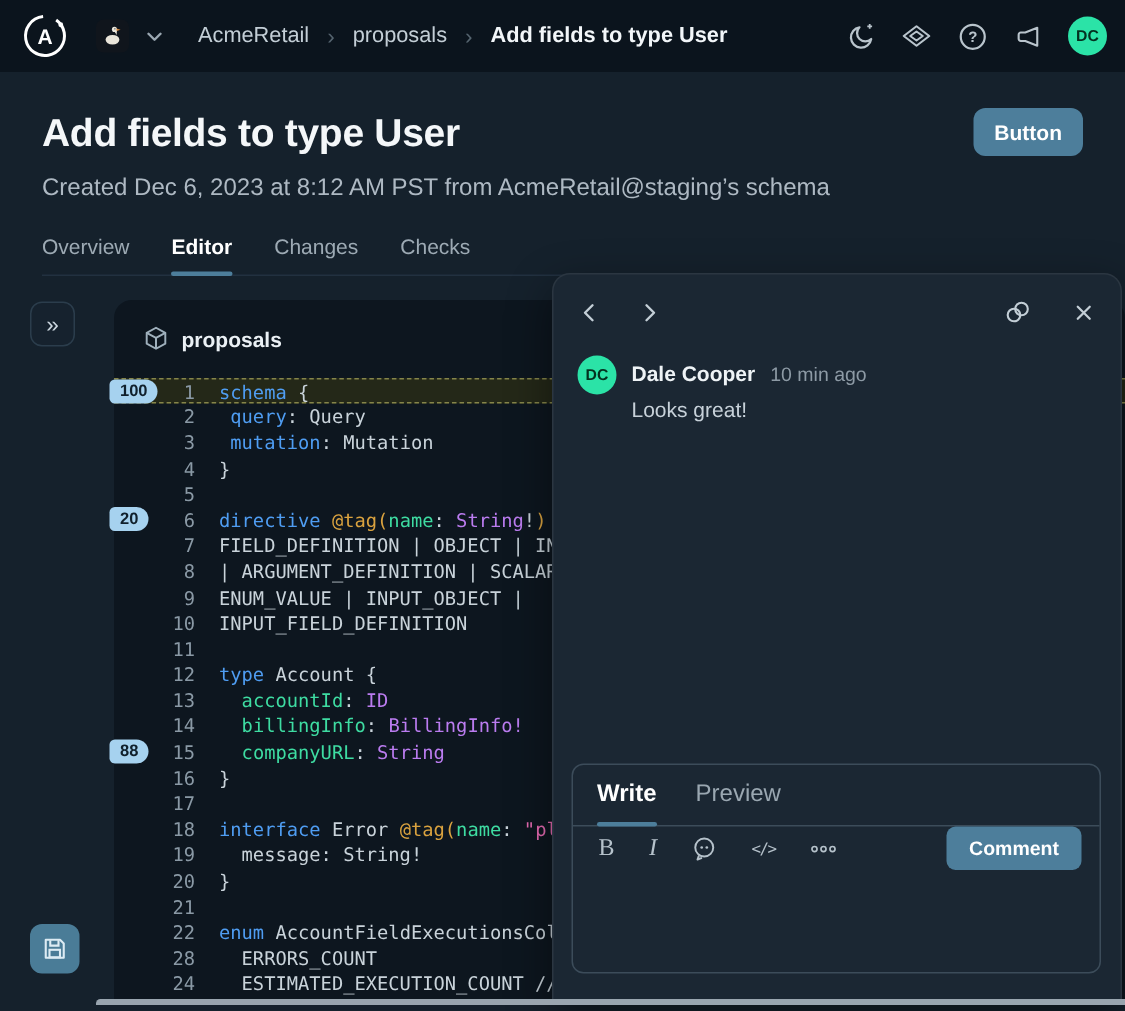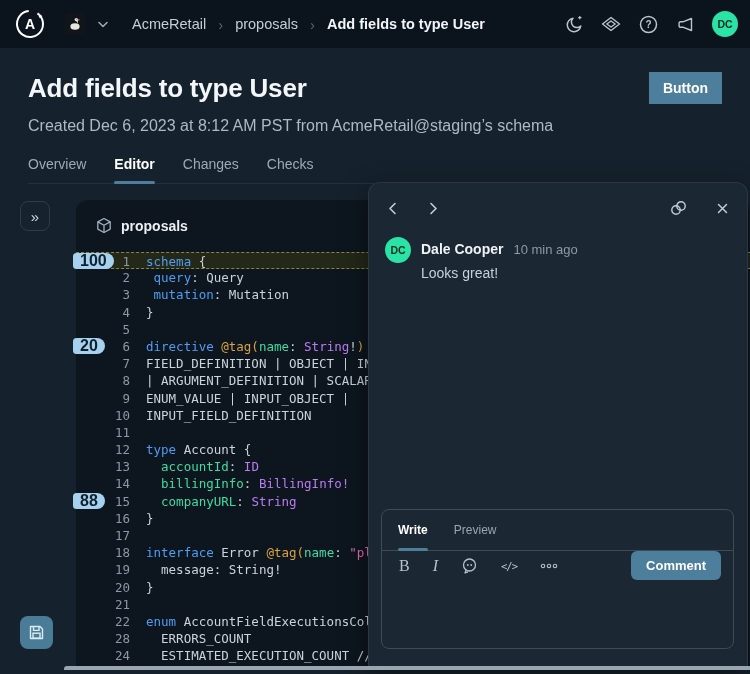--- a/index.html
+++ b/index.html
@@ -33,21 +33,21 @@
     width:26px; height:26px; border-radius:50%; background:var(--teal);
     color:#04301f; font-weight:bold; font-size:10.5px;
     display:flex; align-items:center; justify-content:center;
   }
 
   
   .page-header { padding:24px 28px 0 28px; }
   .title-row { display:flex; align-items:center; justify-content:space-between; }
   h1 { font-size:26px; font-weight:bold; letter-spacing:-0.2px; color:#f4f7f9; }
   .primary-btn {
-    background:var(--accent); color:#fff; border:none; border-radius:0;
+    background:var(--accent); color:#fff; border:none; border-radius:8px;
     height:32px; padding:0 14px; font-size:14px; font-weight:bold; cursor:pointer;
     font-family:"Liberation Sans", sans-serif;
   }
   .subtitle { margin-top:13px; font-size:16px; color:#aeb9c3; }
   .tab-bar { margin-top:21px; display:flex; gap:28px; border-bottom:1px solid #223140; }
   .tab {
     background:none; border:none; color:#9daab4; font-size:14px; padding:0 0 11px 0;
     cursor:pointer; position:relative; font-family:"Liberation Sans", sans-serif;
   }
   .tab.active { color:#ffffff; font-weight:bold; }
@@ -75,21 +75,21 @@
   .code-area { margin-top:18px; font-family:"DejaVu Sans Mono", monospace; font-size:12.5px; }
   .crow { display:flex; height:17.2px; line-height:17.2px; position:relative; cursor:text; }
   .crow.hl { background:#242818; border-top:1px dashed #85854a; border-bottom:1px dashed #85854a; }
   .ln { width:54px; text-align:right; color:#8a99a5; flex:0 0 auto; user-select:none; }
   .cl { margin-left:16px; white-space:pre; }
   .tk-kw { color:var(--tk-kw); } .tk-fld { color:var(--tk-fld); }
   .tk-typ { color:var(--tk-typ); } .tk-dir { color:var(--tk-dir); }
   .tk-str { color:var(--tk-str); } .tk-txt { color:var(--tk-txt); }
   .badge {
     position:absolute; left:-3px; top:0; height:16px; line-height:16px; padding:0 7px;
-    background:var(--badge); color:#10202c; font-size:16px; font-weight:bold;
+    background:var(--badge); color:#10202c; font-size:11px; font-weight:bold;
     border-radius:4px 9px 9px 4px; font-family:"Liberation Sans", sans-serif; cursor:pointer; z-index:2;
   }
 
   .save-btn {
     position:absolute; left:20px; top:432px; width:33px; height:33px; z-index:3;
     background:#4a7c97; border:none; border-radius:8px; cursor:pointer;
     display:flex; align-items:center; justify-content:center;
   }
 
   
@@ -111,21 +111,21 @@
   .cp-time { font-size:13px; color:#8d9aa5; }
   .cp-body { margin-top:8px; font-size:14px; color:#c7d1d9; }
 
   .composer {
     position:absolute; left:12px; right:13px; top:326px; height:140px;
     border:1px solid #3c4c5a; border-radius:8px; display:flex; flex-direction:column;
     background:#1b2733;
   }
   .ctab-bar { display:flex; gap:26px; padding:0 16px; height:41px; border-bottom:1px solid #3c4c5a; }
   .ctab {
-    background:none; border:none; cursor:pointer; color:#9aa7b1; font-size:12px;
+    background:none; border:none; cursor:pointer; color:#9aa7b1; font-size:16px;
     height:100%; position:relative; padding:0; font-family:"Liberation Sans", sans-serif;
   }
   .ctab.active { color:#ffffff; font-weight:bold; }
   .ctab.active::after {
     content:""; position:absolute; left:0; right:0; bottom:-1px; height:3px;
     background:var(--accent); border-radius:2px;
   }
   .composer textarea {
     flex:1; background:transparent; border:none; outline:none; resize:none;
     padding:14px 16px 0 16px; font-size:15px; color:#dfe6ea;

